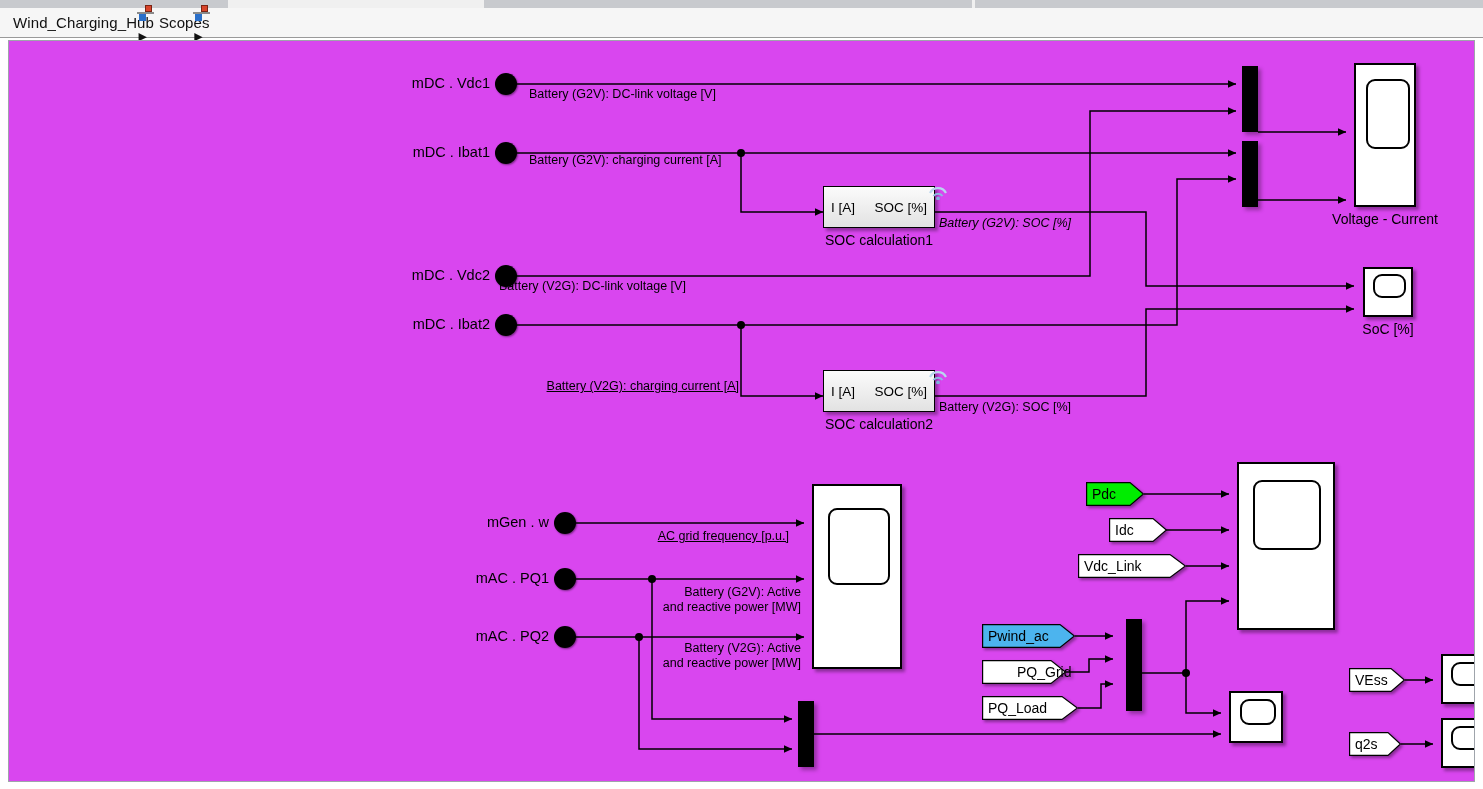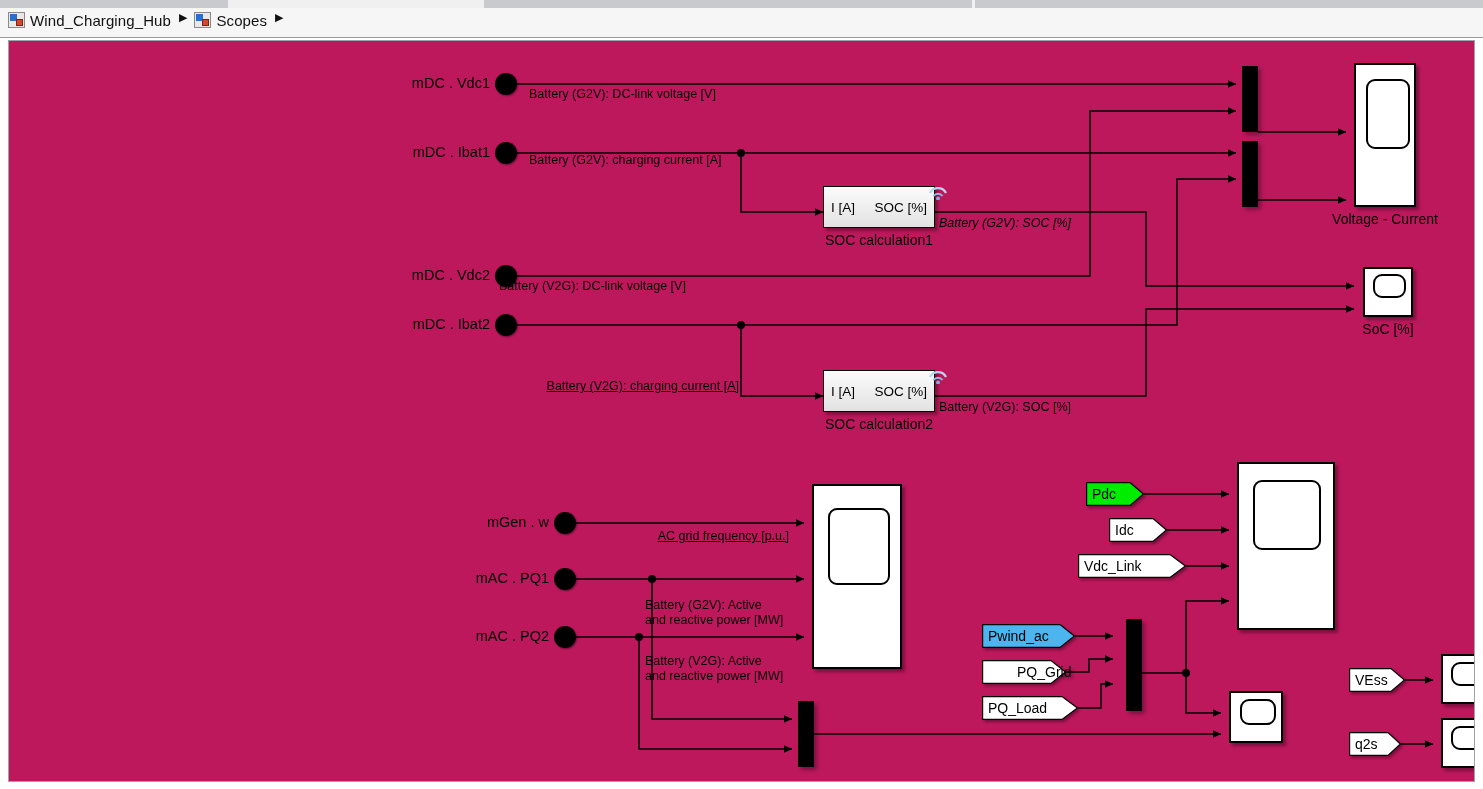--- a/index.html
+++ b/index.html
@@ -15,59 +15,59 @@
     position:absolute;left:0;top:0;width:1483px;height:8px;
     background:#f0f0f0;border-bottom:1px solid #b9b9b9;
   }
   .tabseg{position:absolute;top:0;height:8px;background:#c8cace;}
   
   #breadcrumb{
     position:absolute;left:0;top:8px;width:1483px;height:30px;
     background:#f6f6f6;border-bottom:1px solid #9a9a9a;
     display:flex;align-items:center;padding-left:8px;box-sizing:border-box;
   }
-  .crumb{display:flex;align-items:flex-start;height:22px;}
+  .crumb{display:flex;align-items:flex-end;height:22px;flex-direction:column;}
   .crumb-label{font-size:15px;color:#111;margin-left:5px;letter-spacing:.1px;}
   .crumb-arrow{margin:0 7px 0 8px;font-size:11px;color:#111;line-height:1;}
   .ssicon{
     width:17px;height:16px;position:relative;display:inline-block;
     background:#e8e8e8;border:1px solid #8a8a8a;box-sizing:border-box;
   }
   .ssicon::before{
     content:"";position:absolute;left:1px;top:1px;width:7px;height:7px;
     background:#2a6fc9;
   }
   .ssicon::after{
     content:"";position:absolute;right:1px;bottom:1px;width:7px;height:7px;
     background:#d8452b;border:1px solid #7a2414;box-sizing:border-box;
   }
   
   #canvas{
     position:absolute;left:8px;top:40px;width:1467px;height:742px;
-    background:#be185d;border:1px solid #9fa4ab;box-sizing:border-box;
+    background:#d946ef;border:1px solid #9fa4ab;box-sizing:border-box;
     overflow:hidden;
   }
   #canvas-inner{position:absolute;left:0;top:0;width:1465px;height:740px;}
   svg.wires{position:absolute;left:0;top:0;width:1465px;height:740px;
     pointer-events:none;overflow:visible;}
   
   .blk{position:absolute;box-sizing:border-box;}
   .port-dot{
     border-radius:50%;background:#000;
     box-shadow:1px 1px 2px rgba(0,0,0,.45);
   }
   .port-name{
     position:absolute;font-size:14.5px;color:#000;white-space:nowrap;
     text-align:right;
   }
   .sig-label{
     position:absolute;font-size:12.5px;color:#000;line-height:15px;
     white-space:pre;
   }
-  .sig-label.ctr{text-align:left;margin-top:13px;}
+  .sig-label.ctr{text-align:right;}
   .sig-label.rt{text-align:right;text-decoration:underline;}
   
   .socblk{
     background:linear-gradient(#fbfbfb,#e2e2e2);
     border:1px solid #000;
     box-shadow:3px 3px 3px rgba(0,0,0,.33);
     display:flex;align-items:center;justify-content:space-between;
     padding:0 7px;box-sizing:border-box;font-size:13.5px;color:#000;
   }
   .blk-caption{

